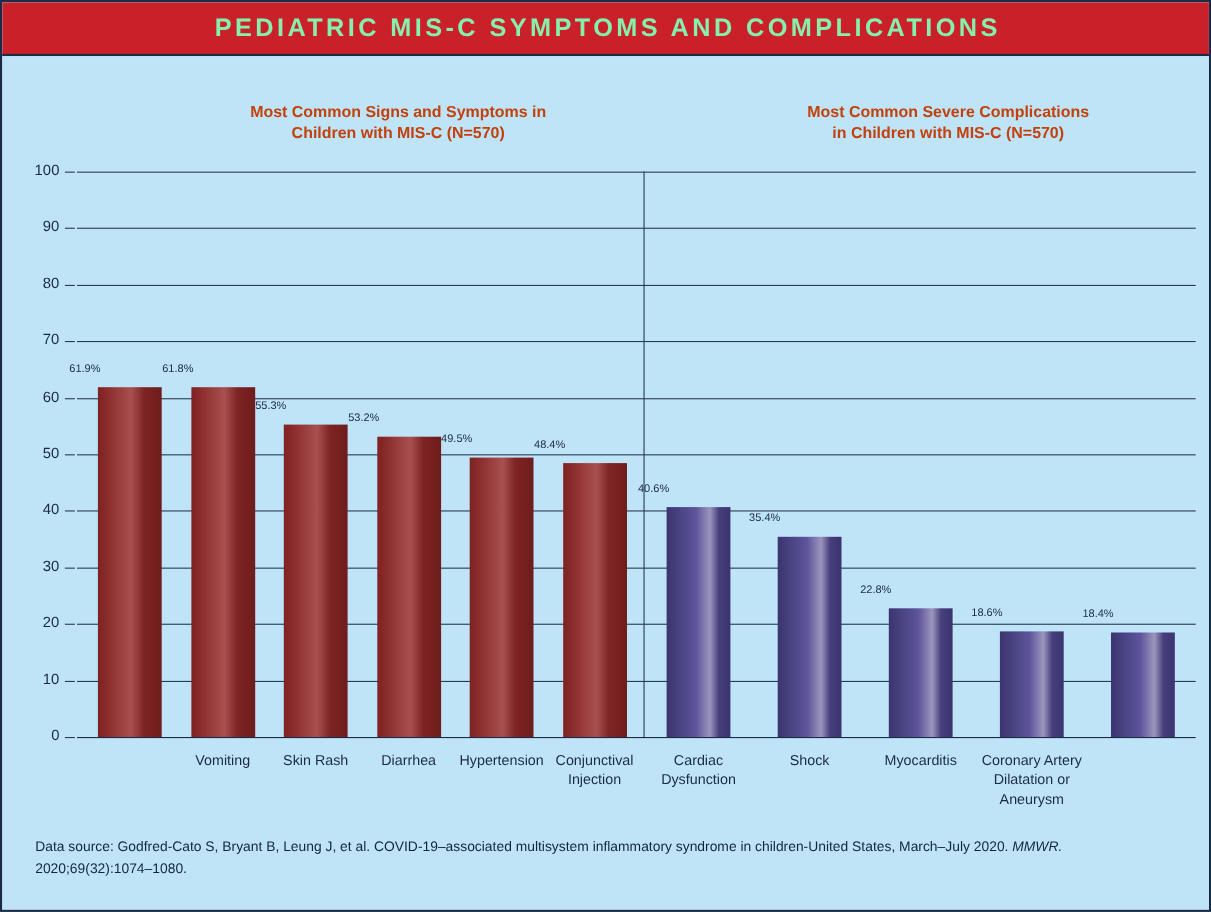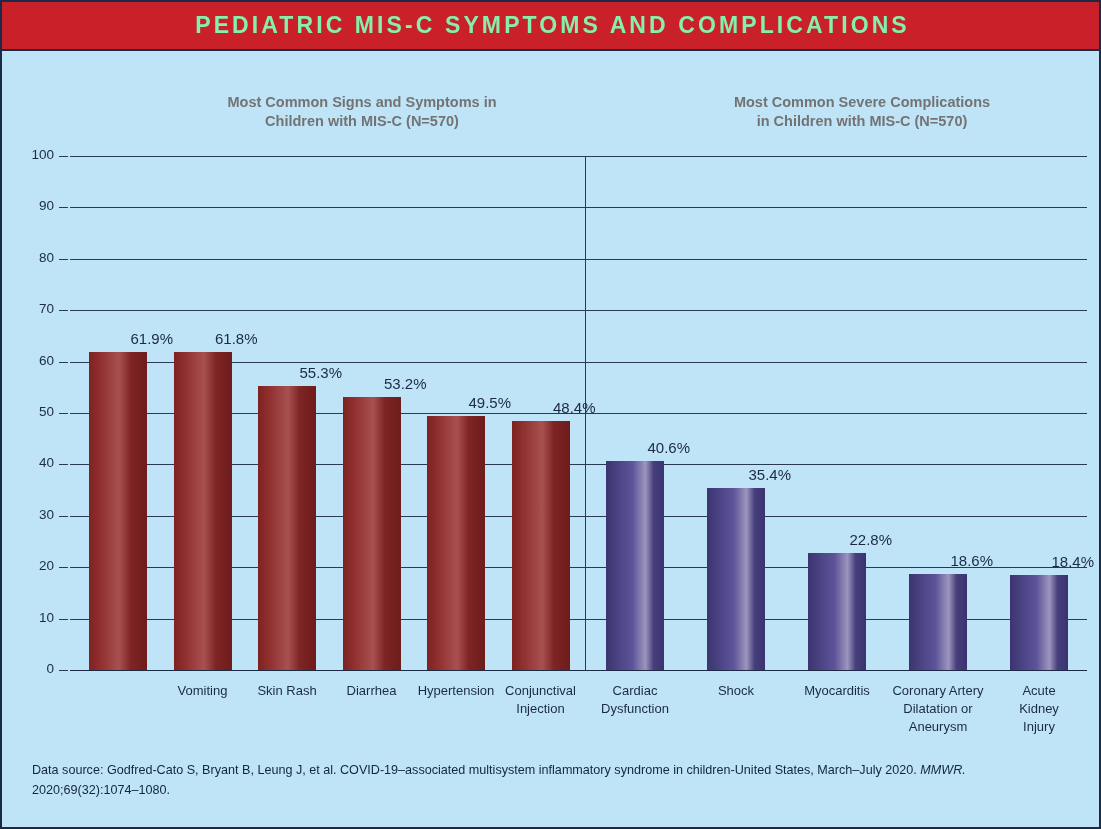--- a/index.html
+++ b/index.html
@@ -5,38 +5,38 @@
   html,body{margin:0;padding:0;background:#ffffff;}
   body{font-family:"Liberation Sans", sans-serif;}
   .page{position:relative;width:1101px;height:829px;background:#bfe4f7;overflow:hidden;
         border:2px solid #1b2a45;box-sizing:border-box;}
   .header{position:absolute;left:0;top:0;width:1101px;height:49px;background:#c9202a;
           border-bottom:2px solid #1b2a45;box-sizing:border-box;display:flex;align-items:center;justify-content:center;}
   .header-title{color:#86efac;font-size:23px;font-weight:bold;letter-spacing:3.1px;
                 font-family:"Liberation Sans", sans-serif;white-space:nowrap;}
   .body-area{position:absolute;left:0;top:49px;width:1097px;height:776px;background:#bfe4f7;}
 
-  .subtitle{position:absolute;text-align:center;font-size:14.5px;font-weight:bold;color:#737373;
+  .subtitle{position:absolute;text-align:center;font-size:14.5px;font-weight:bold;color:#c2410c;
             line-height:19px;font-family:"Liberation Sans", sans-serif;}
   #sub-left{left:125px;top:42px;width:470px;}
   #sub-right{left:640px;top:42px;width:440px;}
 
   
   .plot{position:absolute;left:0;top:0;width:1097px;height:776px;}
   .gridline{position:absolute;left:68px;width:1017px;height:0;border-top:1.4px solid #2a3a55;}
   .axis-label{position:absolute;width:44px;text-align:right;font-size:13.5px;color:#1b2a45;
               font-family:"Liberation Sans", sans-serif;}
   .tick{position:absolute;width:9px;height:0;border-top:1.4px solid #2a3a55;left:57px;}
   .divider{position:absolute;left:583px;top:105px;width:0;height:515px;border-left:1.6px solid #2a3a55;}
   .baseline{position:absolute;left:68px;top:619px;width:1017px;height:0;border-top:1.6px solid #1b2a45;}
 
   .bar{position:absolute;width:58px;}
   .bar.red{background:linear-gradient(to right,#7d2222 0%,#8c2b2b 14%,#a85050 52%,#7e2424 72%,#6e1c1c 100%);}
   .bar.purple{background:linear-gradient(to right,#3b3470 0%,#47407f 16%,#5d549a 46%,#9d95bd 68%,#463f7c 82%,#3a3370 100%);}
-  .bar-value{position:absolute;width:110px;text-align:right;font-size:15px;color:#1b2a45;
+  .bar-value{position:absolute;width:110px;text-align:left;font-size:10px;color:#1b2a45;
              font-family:"Liberation Sans", sans-serif;}
   .cat-label{position:absolute;width:112px;text-align:center;font-size:13px;color:#1b2a45;
              line-height:18px;font-family:"Liberation Sans", sans-serif;}
 
   .source{position:absolute;left:30px;top:709px;width:1040px;font-size:12.6px;color:#12263f;
           line-height:20px;font-family:"Liberation Sans", sans-serif;}
   .source i{font-style:italic;}
 </style>
 </head>
 <body>
@@ -140,25 +140,20 @@
         </div>
         <div class="bar purple" style="left: 907px; top: 523.396px; height: 95.604px;"></div>
         <div class="bar-value" style="left: 881px; top: 501.396px;">18.6%</div>
         <div class="cat-label" style="left: 880px; top: 631px;">
           <div>Coronary Artery</div>
           <div>Dilatation or</div>
           <div>Aneurysm</div>
         </div>
         <div class="bar purple" style="left: 1008px; top: 524.424px; height: 94.576px;"></div>
         <div class="bar-value" style="left: 982px; top: 502.424px;">18.4%</div>
-        <div class="cat-label" style="left: 981px; top: 631px;">
-          <div>Acute</div>
-          <div>Kidney</div>
-          <div>Injury</div>
-        </div>
       </div>
 
     <div class="source">
       <span>Data source: Godfred-Cato S, Bryant B, Leung J, et al. COVID-19–associated multisystem inflammatory syndrome in children-United States, March–July 2020. </span><i>MMWR.</i><span> 2020;69(32):1074–1080.</span>
     </div>
 
   </div>
 </div>
 
 </body></html>

